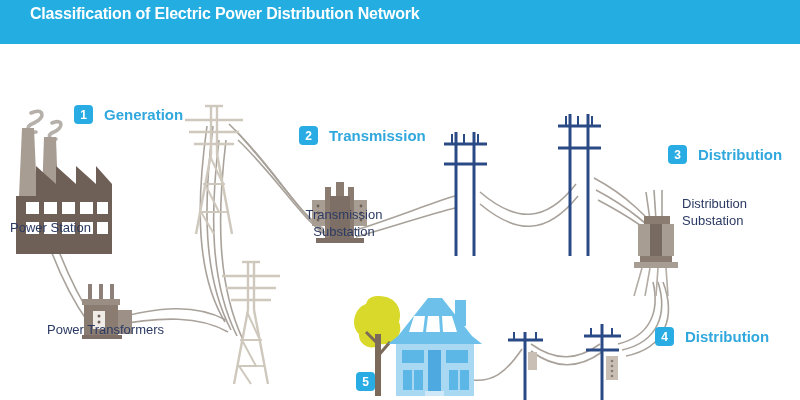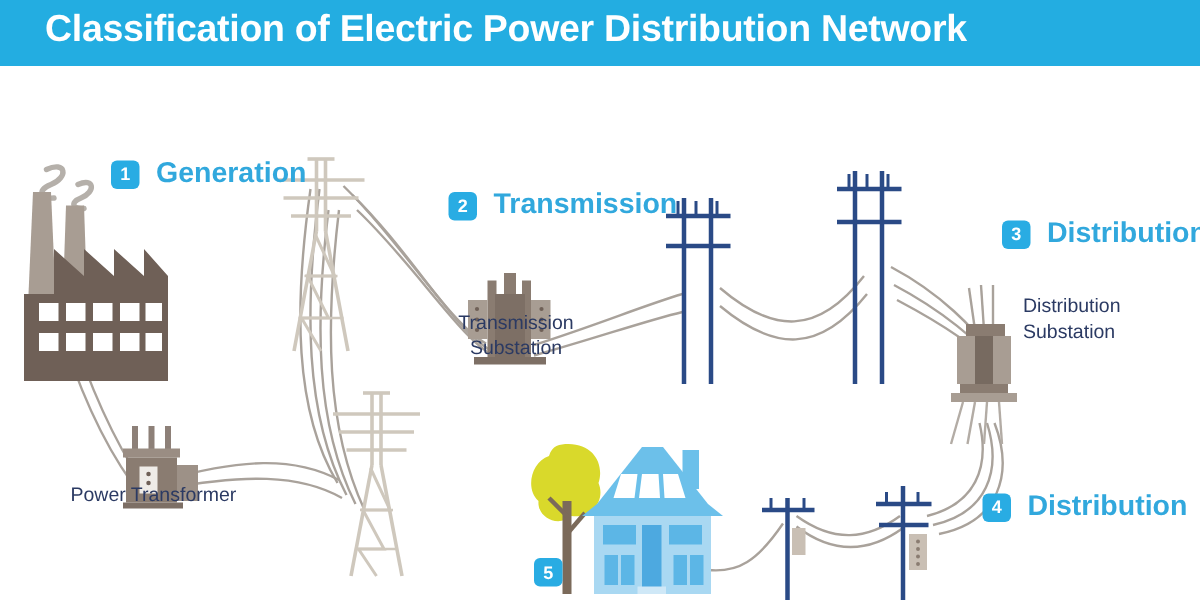--- a/index.html
+++ b/index.html
@@ -21,21 +21,21 @@
     position: absolute;
     left: 0; top: 0;
     width: 800px;
     height: 44px;
     background: #23ade1;
   }
   #header-title {
     position: absolute;
     left: 30px;
     top: 5px;
-    font-size: 25px;
+    font-size: 16px;
     font-weight: bold;
     color: #ffffff;
     letter-spacing: -0.2px;
     white-space: nowrap;
   }
 
   
   #diagram {
     position: absolute;
     left: 0; top: 44px;
@@ -61,21 +61,21 @@
     color: #ffffff;
     font-size: 12px;
     font-weight: bold;
     display: flex;
     align-items: center;
     justify-content: center;
     flex: 0 0 auto;
   }
   .step-label {
     margin-left: 11px;
-    font-size: 19px;
+    font-size: 15px;
     font-weight: bold;
     color: #31a8dd;
   }
 
   #step-generation { left: 74px; top: 105px; }
   #step-transmission { left: 299px; top: 126px; }
   #step-distribution { left: 668px; top: 145px; }
   #step-transformer { left: 655px; top: 327px; }
   #step-residential { left: 356px; top: 372px; }
 
@@ -368,21 +368,22 @@
 
   <div class="step" id="step-transformer">
     <div class="step-badge">4</div>
     <div class="step-label">Distribution</div>
   </div>
 
   <div class="step" id="step-residential">
     <div class="step-badge">5</div>
   </div>
 
-  <div class="caption" id="cap-power-transformers">Power Transformer</div>
+  <div class="caption" id="cap-power-station">Power Station</div>
+  <div class="caption" id="cap-power-transformers">Power Transformers</div>
 
   <div class="caption center" id="cap-transmission-substation">
     <div>Transmission</div>
     <div>Substation</div>
   </div>
 
   <div class="caption" id="cap-distribution-substation">
     <div>Distribution</div>
     <div>Substation</div>
   </div>

